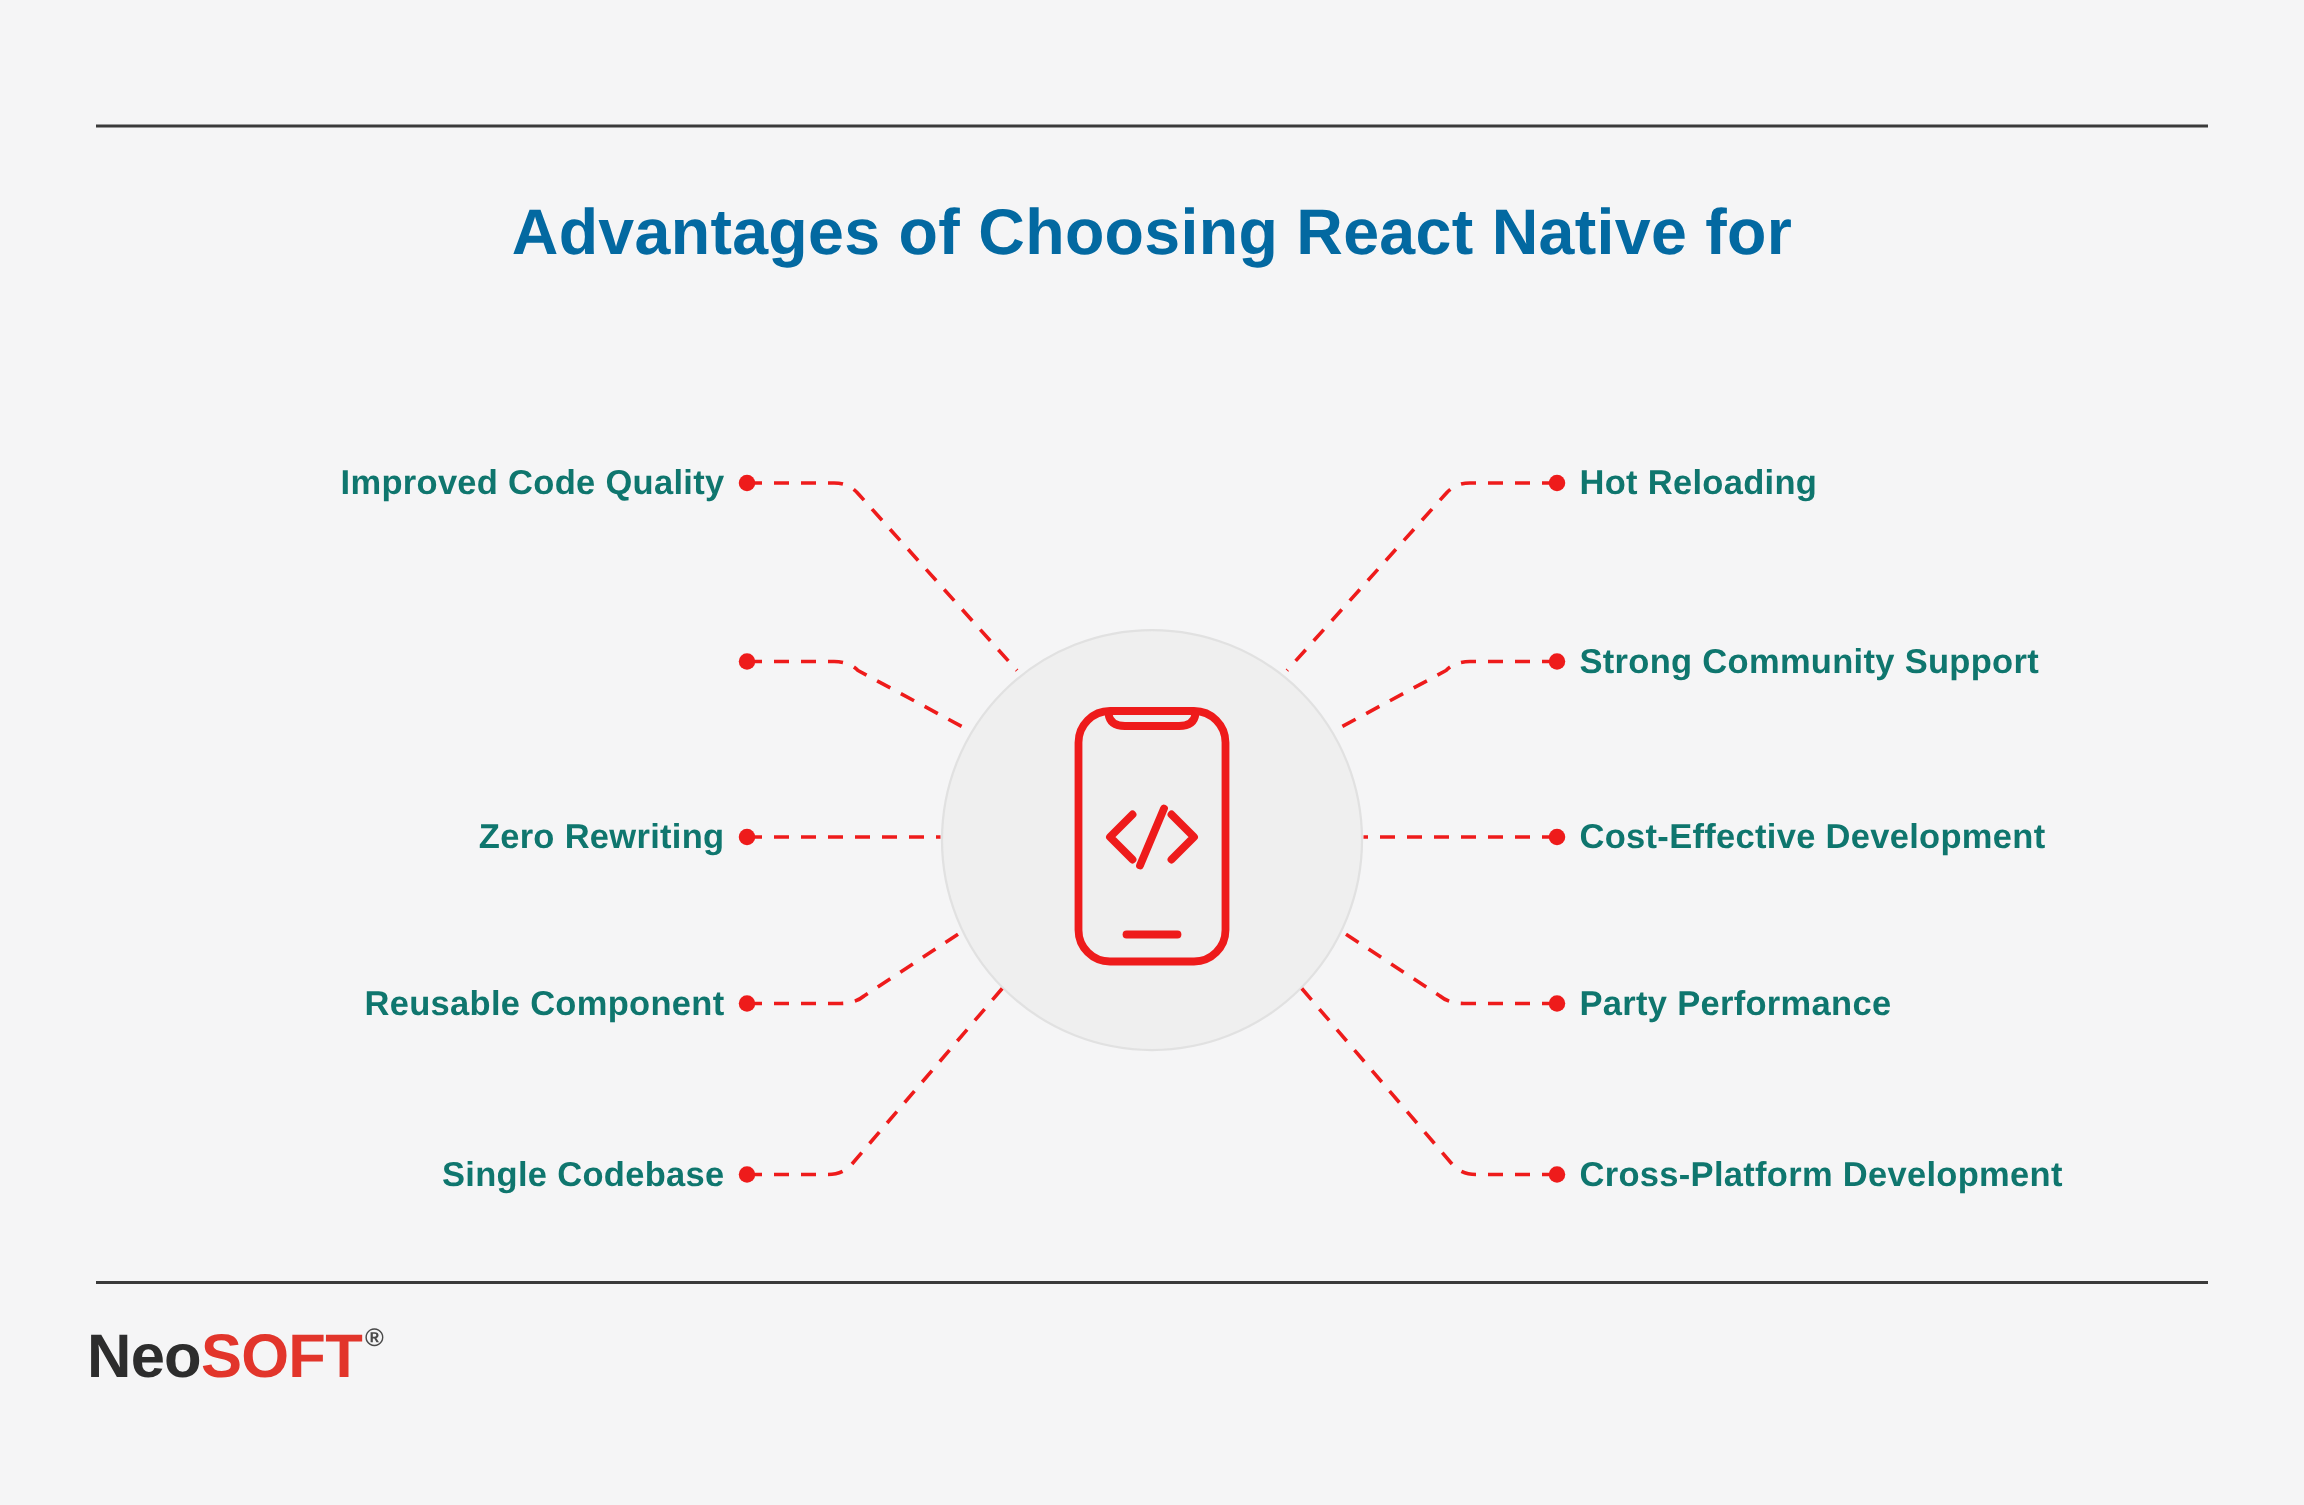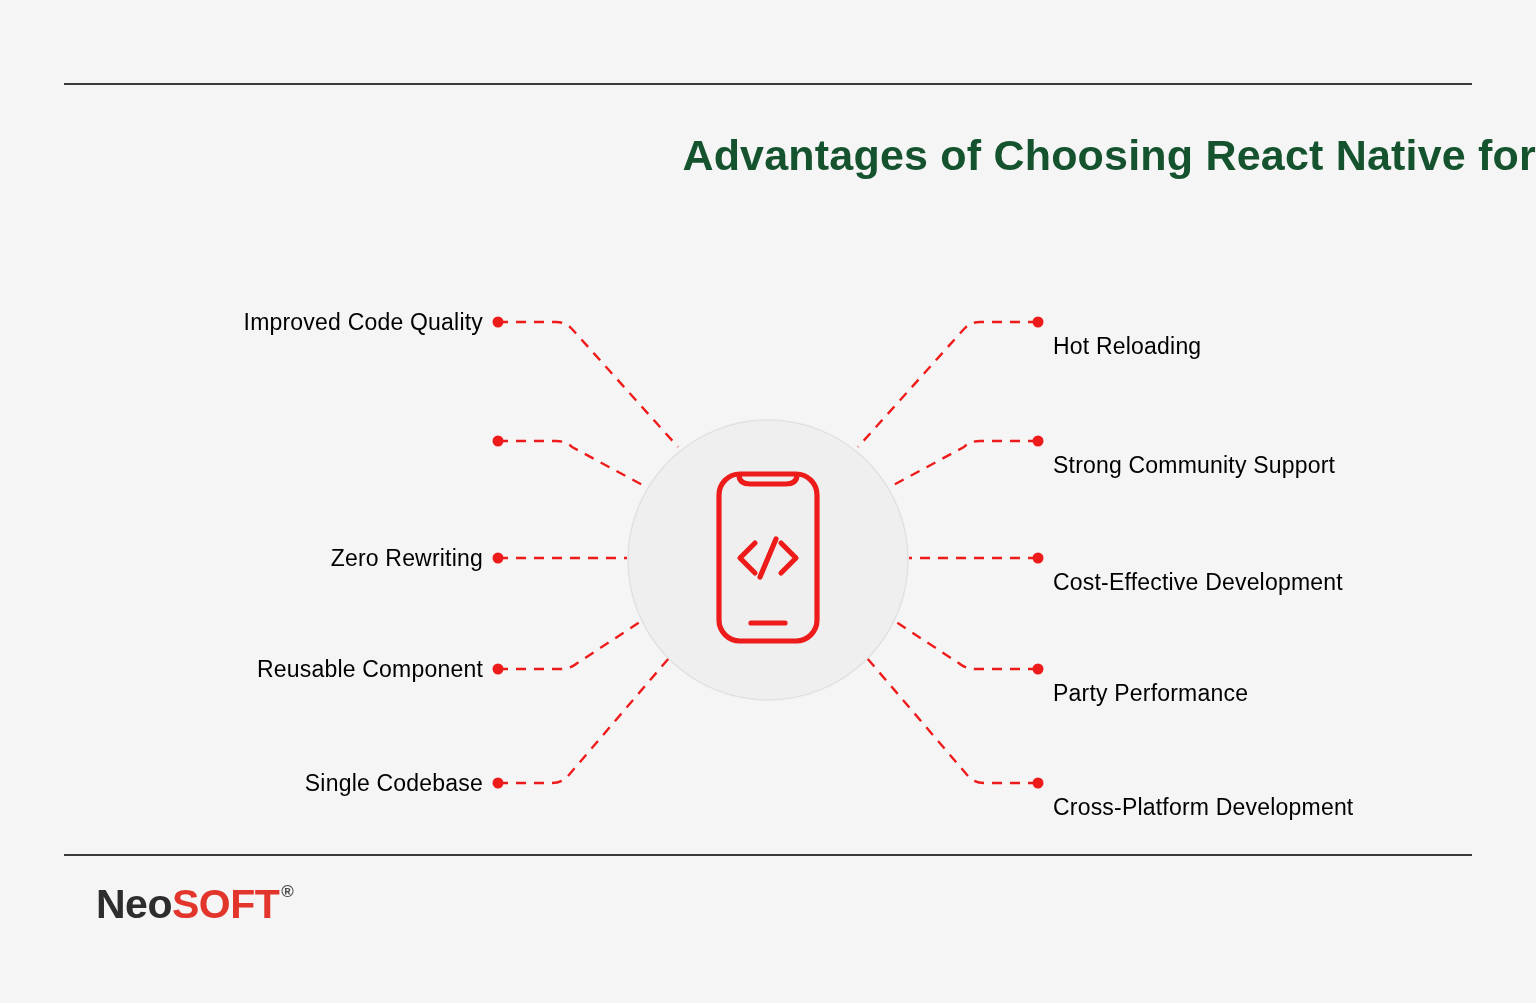--- a/index.html
+++ b/index.html
@@ -19,42 +19,41 @@
     font-family:"Liberation Sans","DejaVu Sans",sans-serif;
     color:var(--text);
     position:relative;
   }
   .canvas{position:absolute;inset:0;}
   .rule{position:absolute;left:64px;width:1408px;height:2px;background:var(--rule);}
   .rule-top{top:83px;}
   .rule-bottom{top:854px;}
   .page-title{
     position:absolute;top:127px;left:0;width:100%;
-    text-align:right;
+    text-align:center;
     font-size:43px;font-weight:800;letter-spacing:.2px;
-    line-height:57px;color:#14532d;
+    line-height:57px;color:#0369a1;
   }
   .diagram-svg{position:absolute;top:0;left:0;}
   .connector{fill:none;stroke:var(--accent);stroke-width:2.4;stroke-dasharray:10 8;stroke-linecap:butt;stroke-linejoin:round;}
   .dot{fill:var(--accent);stroke:none;}
   .hub{fill:var(--hub-fill);stroke:var(--hub-stroke);stroke-width:1.5;}
   .phone-stroke{fill:none;stroke:var(--accent);stroke-width:5.2;stroke-linecap:round;stroke-linejoin:round;}
   .adv-label{
     position:absolute;
     transform:translateY(-50%);
     white-space:nowrap;
-    font-size:23px;font-weight:400;letter-spacing:.2px;color:#000000;
+    font-size:23px;font-weight:700;letter-spacing:.2px;color:#0f766e;
   }
   .adv-left{right:1053px;text-align:right;}
-  .adv-right{left:1053px;text-align:left;margin-top:24px;}
+  .adv-right{left:1053px;text-align:left;}
   .brand-logo{
     position:absolute;left:58px;top:881px;
     font-size:41px;font-weight:800;letter-spacing:-.5px;
     white-space:nowrap;
-    margin-left:38px;
   }
   .brand-logo .neo{color:var(--logo-neo);}
   .brand-logo .soft{color:var(--logo-soft);}
   .brand-logo .reg{
     display:inline-block;color:#4a4a4a;font-weight:700;
     font-size:17px;vertical-align:super;line-height:1;margin-left:2px;
     position:relative;top:-6px;
   }
 </style>
 </head>

